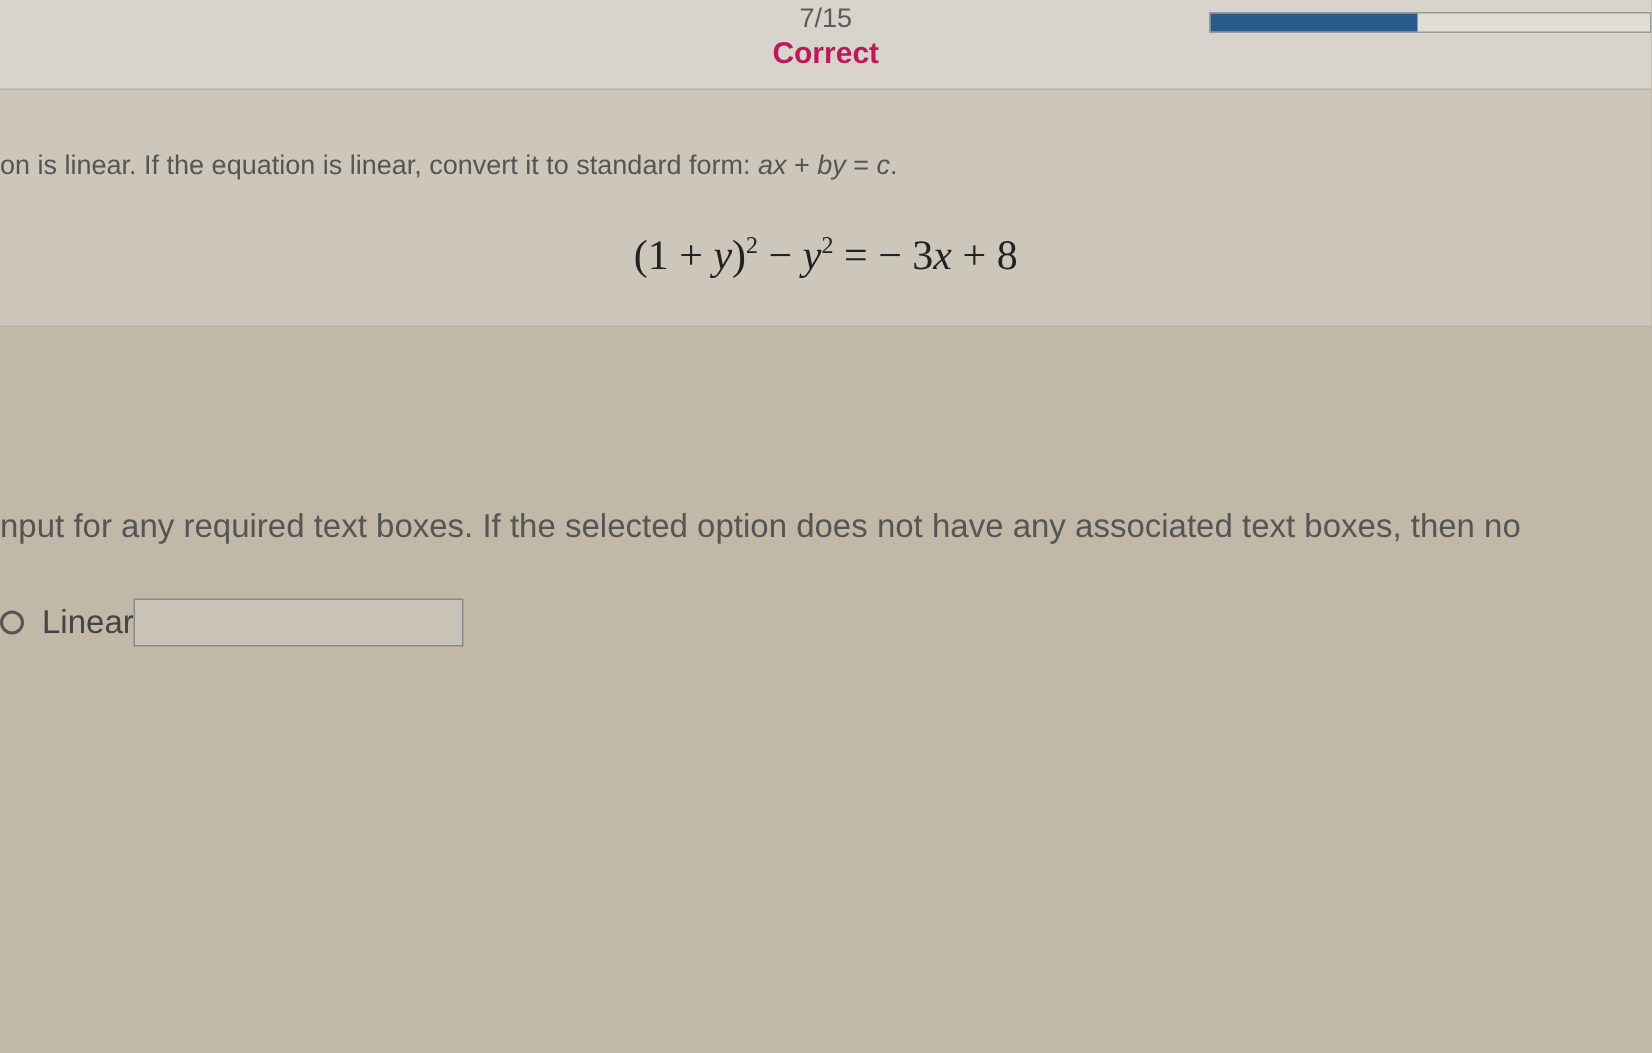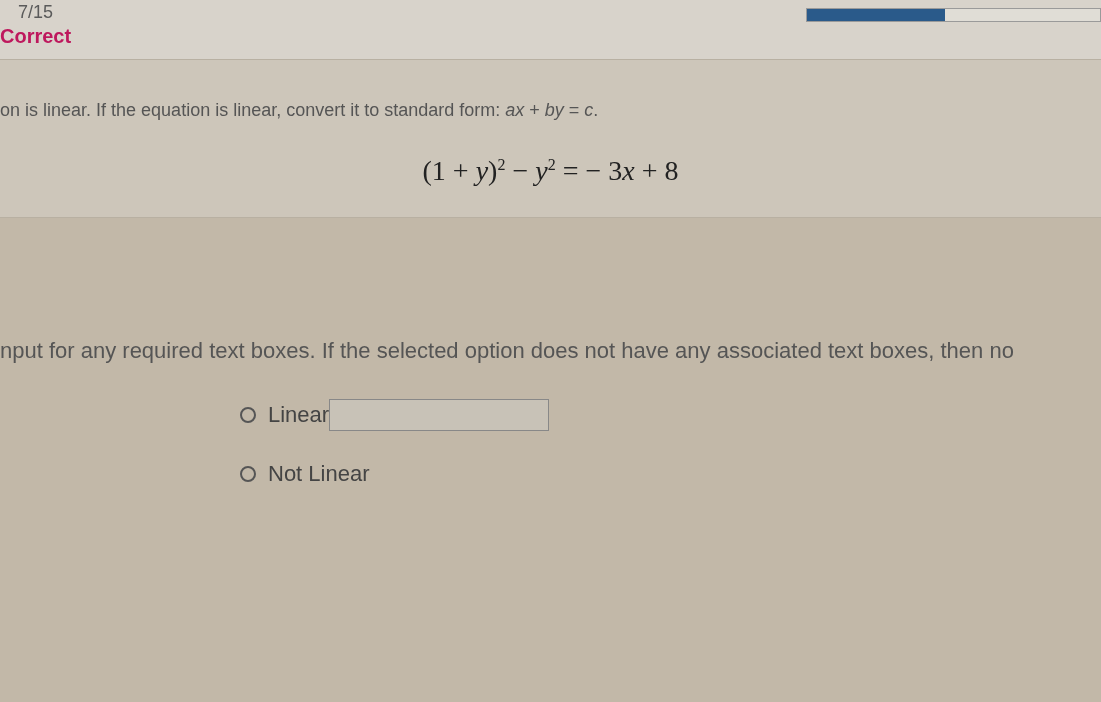--- a/index.html
+++ b/index.html
@@ -9,21 +9,21 @@
       width: 1101px;
       height: 702px;
       overflow: hidden;
       color: #3a3a3a;
     }
     .header {
       width: 100%;
       height: 60px;
       display: flex;
       align-items: flex-start;
-      justify-content: flex-start;
+      justify-content: center;
       position: relative;
       background: #d8d3cb;
       border-bottom: 1px solid #b8b0a2;
     }
     .progress-wrap {
       text-align: center;
       padding-top: 2px;
     }
     .progress-counter {
       font-size: 18px;
@@ -71,21 +71,20 @@
     .answer-area {
       padding-top: 120px;
     }
     .instruction2 {
       font-size: 22px;
       color: #555;
       margin-bottom: 35px;
       white-space: nowrap;
     }
     .options {
-      padding-left: 240px;
     }
     .option-row {
       display: flex;
       align-items: center;
       margin-bottom: 30px;
     }
     .radio {
       width: 16px;
       height: 16px;
       border: 2px solid #555;
@@ -138,18 +137,14 @@
 </div>
 
 <div class="answer-area">
   <div class="instruction2">nput for any required text boxes. If the selected option does not have any associated text boxes, then no</div>
   <div class="options">
     <div class="option-row">
       <div class="radio"></div>
       <span class="option-label">Linear</span>
       <input class="sf-input" type="text" value="" style="">
     </div>
-    <div class="option-row">
-      <div class="radio"></div>
-      <span class="option-label">Not Linear</span>
-    </div>
   </div>
 </div>
 
 </body></html>

